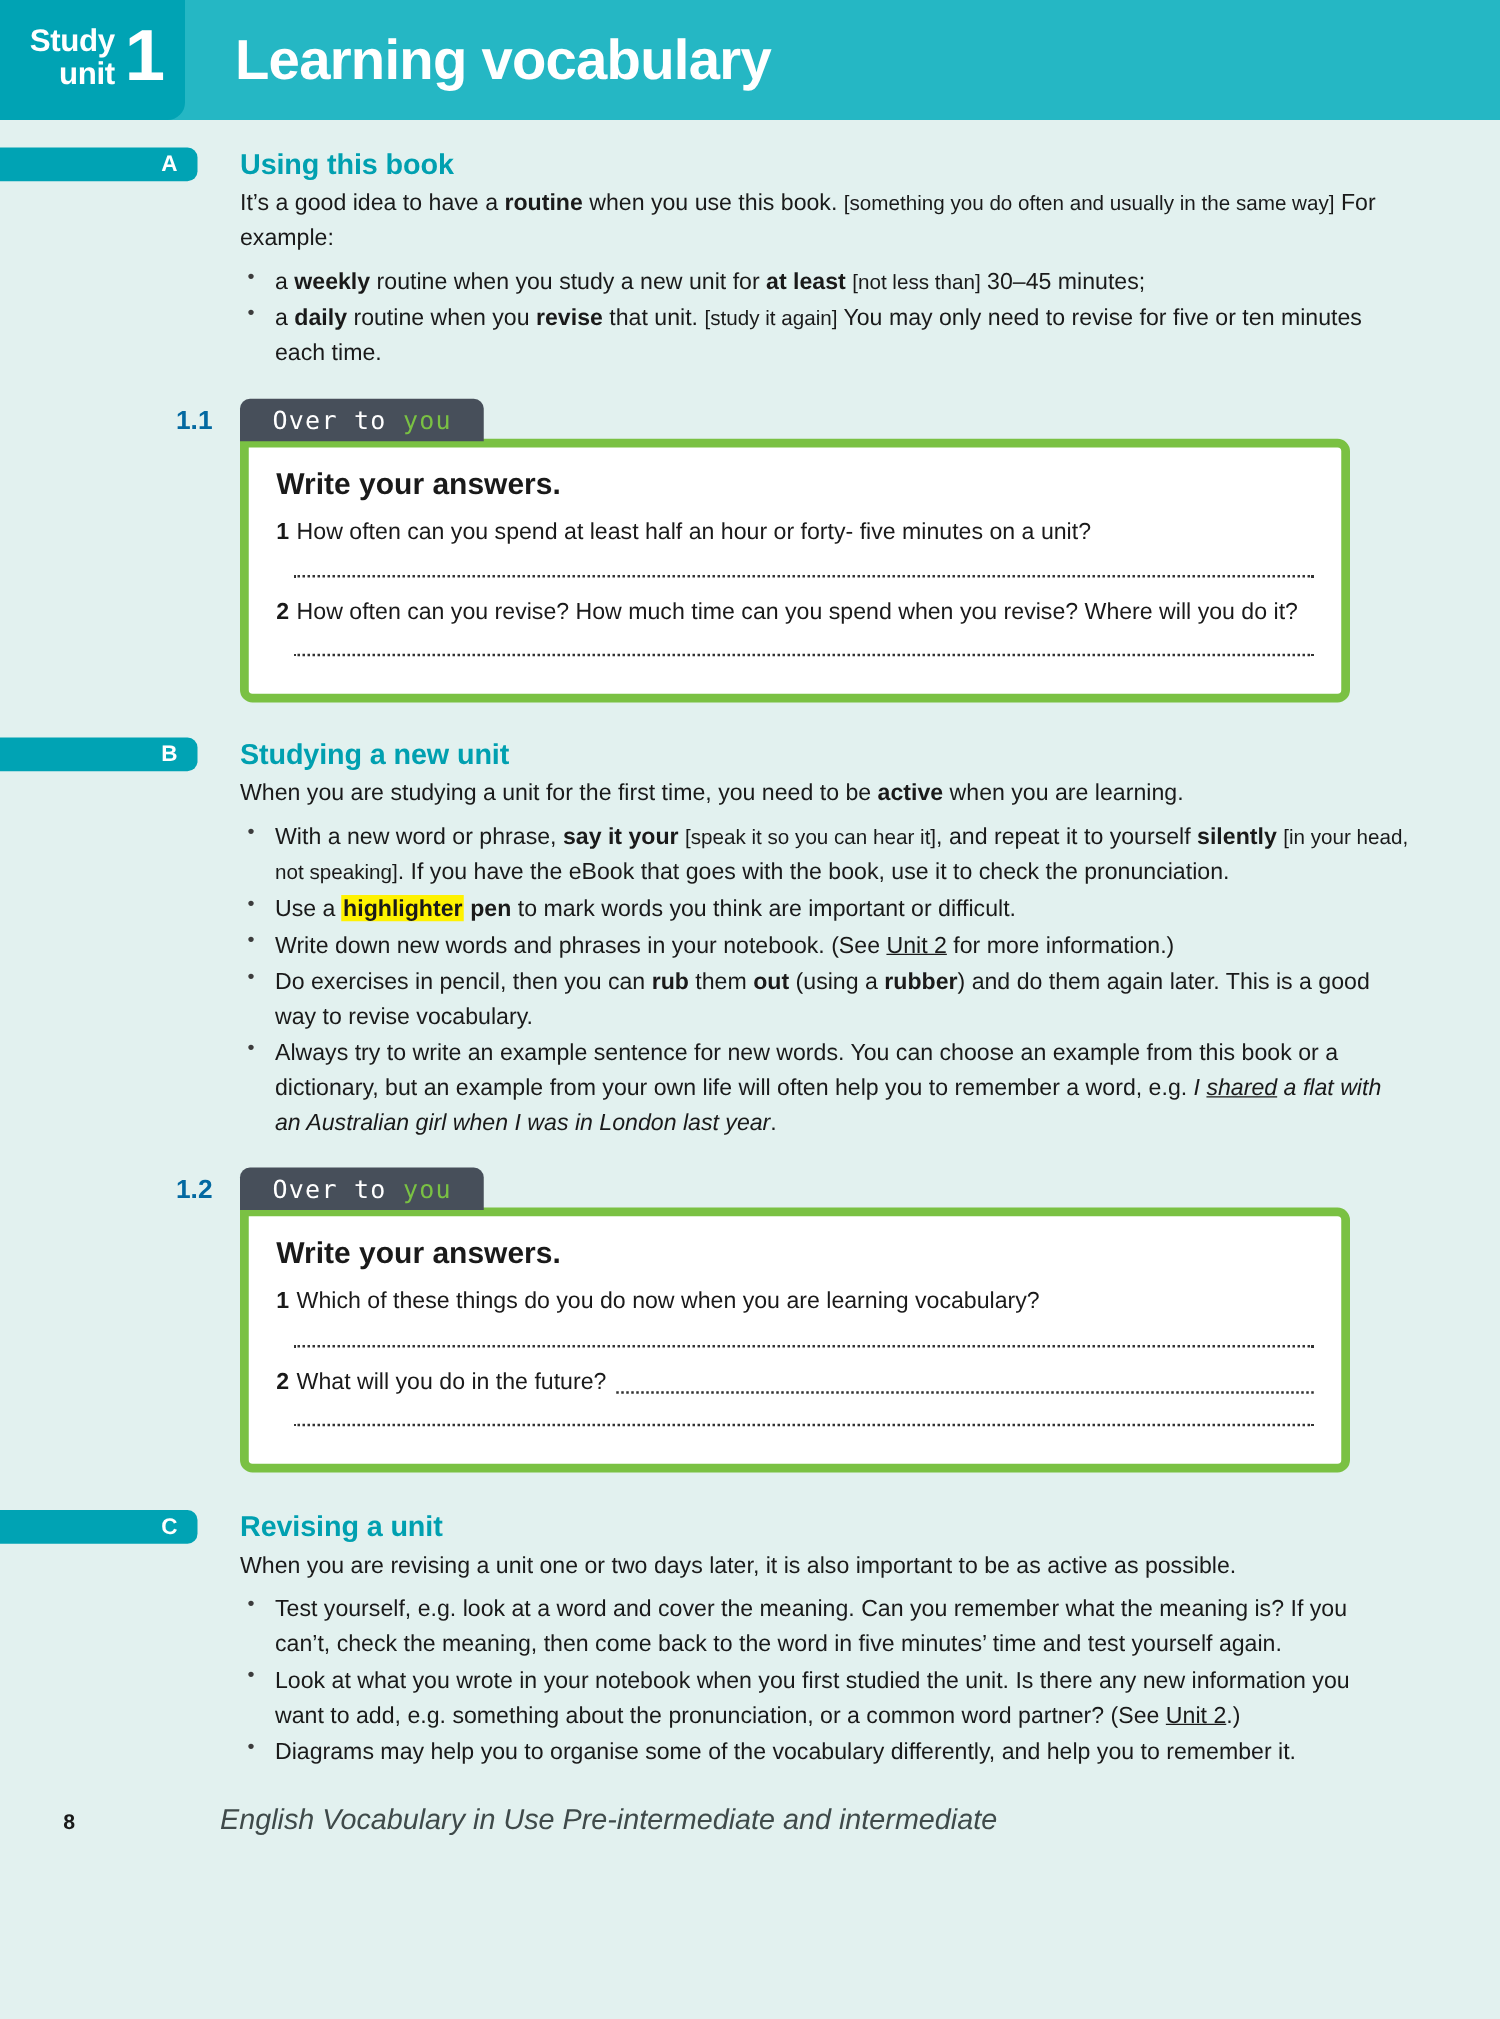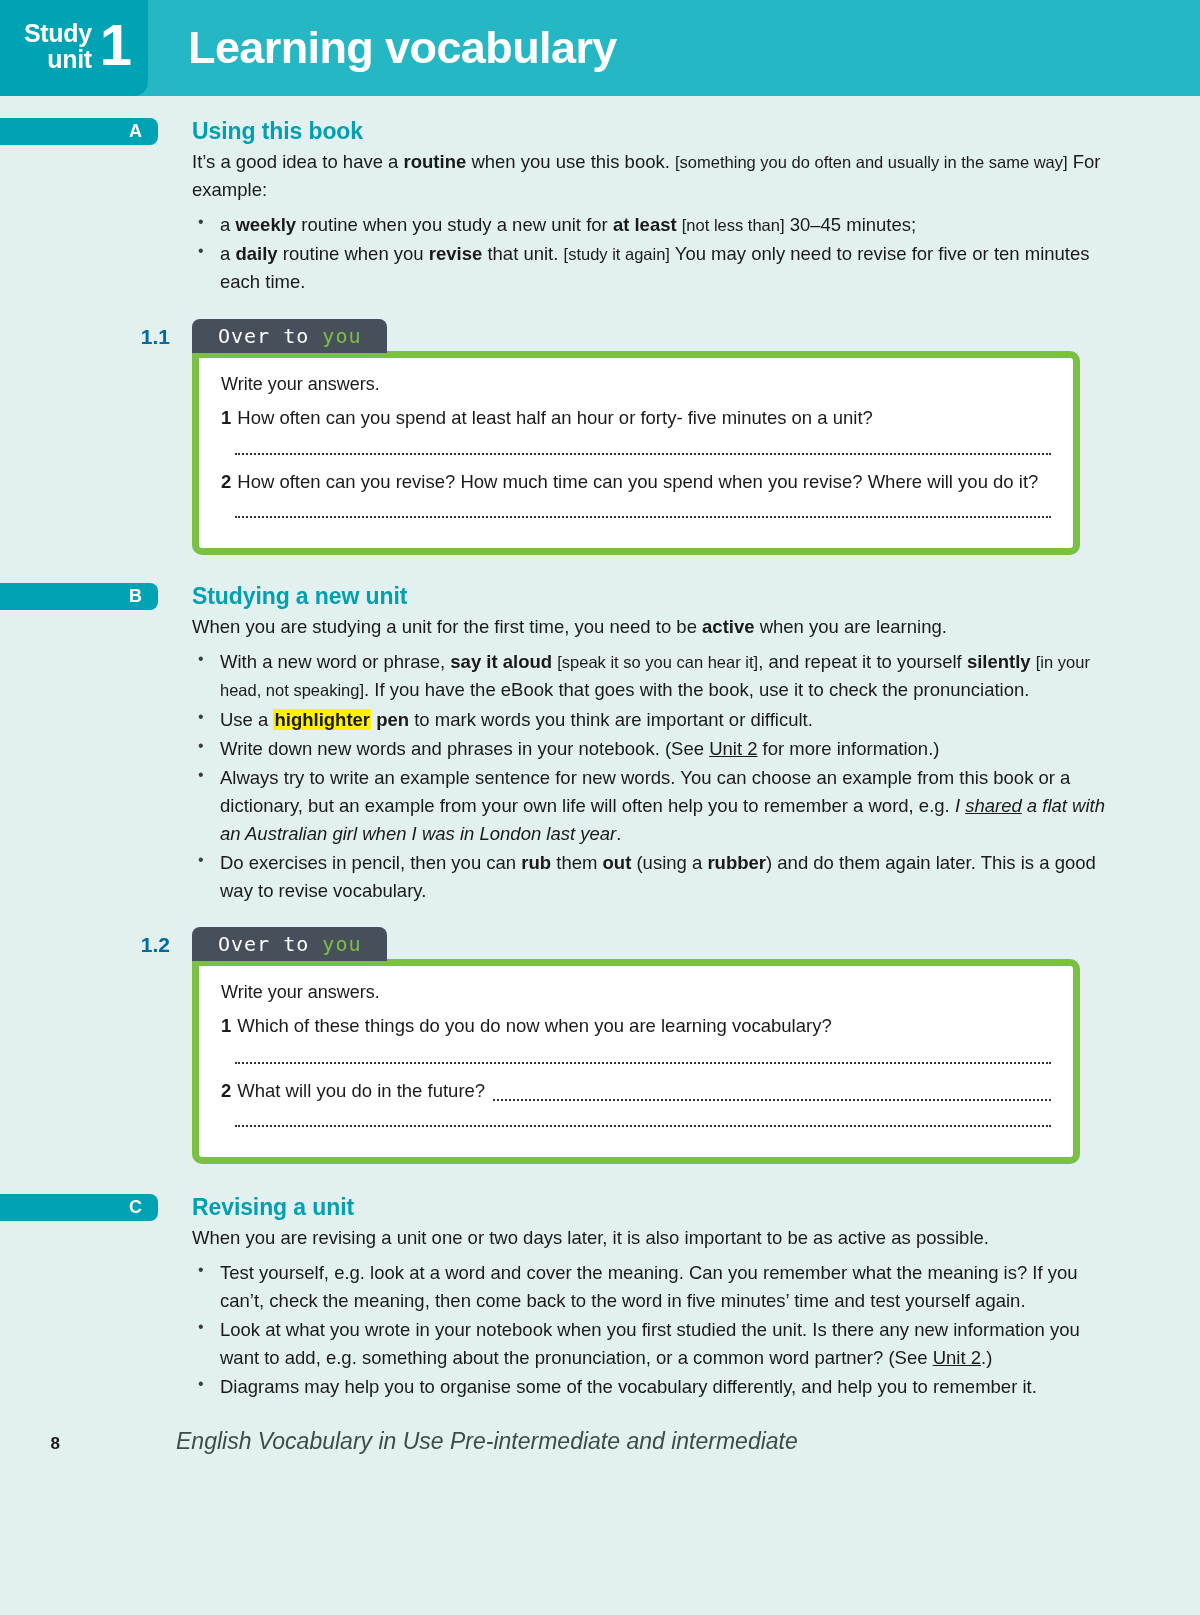--- a/index.html
+++ b/index.html
@@ -174,22 +174,22 @@
     border: 7px solid #7ac143;
     border-radius: 10px;
     border-top-left-radius: 0;
     background: #ffffff;
     padding: 16px 22px 20px 22px;
     margin-top: -2px;
     position: relative;
     z-index: 1;
   }
   .otu-title {
-    font-size: 18px;
-    font-weight: normal;
+    font-size: 24px;
+    font-weight: bold;
     margin: 0 0 10px 0;
   }
   .q {
     font-size: 18.5px;
     line-height: 1.45;
     margin: 0;
     display: flex;
     align-items: flex-start;
   }
   .q-num {
@@ -283,25 +283,25 @@
       </div>
     </div>
   </div>
 
   <div class="section" style="padding-top:28px;">
     <div class="sec-tab" style="top:28px;">B</div>
     <div class="sec-body">
       <div class="sec-heading">Studying a new unit</div>
       <p class="para"><span>When you are studying a unit for the first time, you need to be </span><b>active</b><span> when you are learning.</span></p>
       <ul class="bullets">
-          <li><span>With a new word or phrase, </span><b>say it aloud</b><span> </span><span class="gloss">[speak it so you can hear it]</span><span>, and repeat it to yourself </span><b>silently</b><span> </span><span class="gloss">[in your head, not speaking]</span><span>. If you have the eBook that goes with the book, use it to check the pronunciation.</span></li>
+          <li><span>With a new word or phrase, </span><b>say it your</b><span> </span><span class="gloss">[speak it so you can hear it]</span><span>, and repeat it to yourself </span><b>silently</b><span> </span><span class="gloss">[in your head, not speaking]</span><span>. If you have the eBook that goes with the book, use it to check the pronunciation.</span></li>
           <li><span>Use a </span><span class="hl">highlighter</span><span> </span><b>pen</b><span> to mark words you think are important or difficult.</span></li>
           <li><span>Write down new words and phrases in your notebook. (See </span><span class="uline">Unit 2</span><span> for more information.)</span></li>
+          <li><span>Do exercises in pencil, then you can </span><b>rub</b><span> them </span><b>out</b><span> (using a </span><b>rubber</b><span>) and do them again later. This is a good way to revise vocabulary.</span></li>
           <li><span>Always try to write an example sentence for new words. You can choose an example from this book or a dictionary, but an example from your own life will often help you to remember a word, e.g. </span><i>I </i><i class="uline">shared</i><i> a flat with an Australian girl when I was in London last year</i><span>.</span></li>
-          <li><span>Do exercises in pencil, then you can </span><b>rub</b><span> them </span><b>out</b><span> (using a </span><b>rubber</b><span>) and do them again later. This is a good way to revise vocabulary.</span></li>
         </ul>
     </div>
   </div>
 
   <div class="otu-wrap">
     <div class="otu-number">1.2</div>
     <div class="otu-block">
       <div class="otu-header">
         <span>Over to</span>
         <span class="you">you</span>

